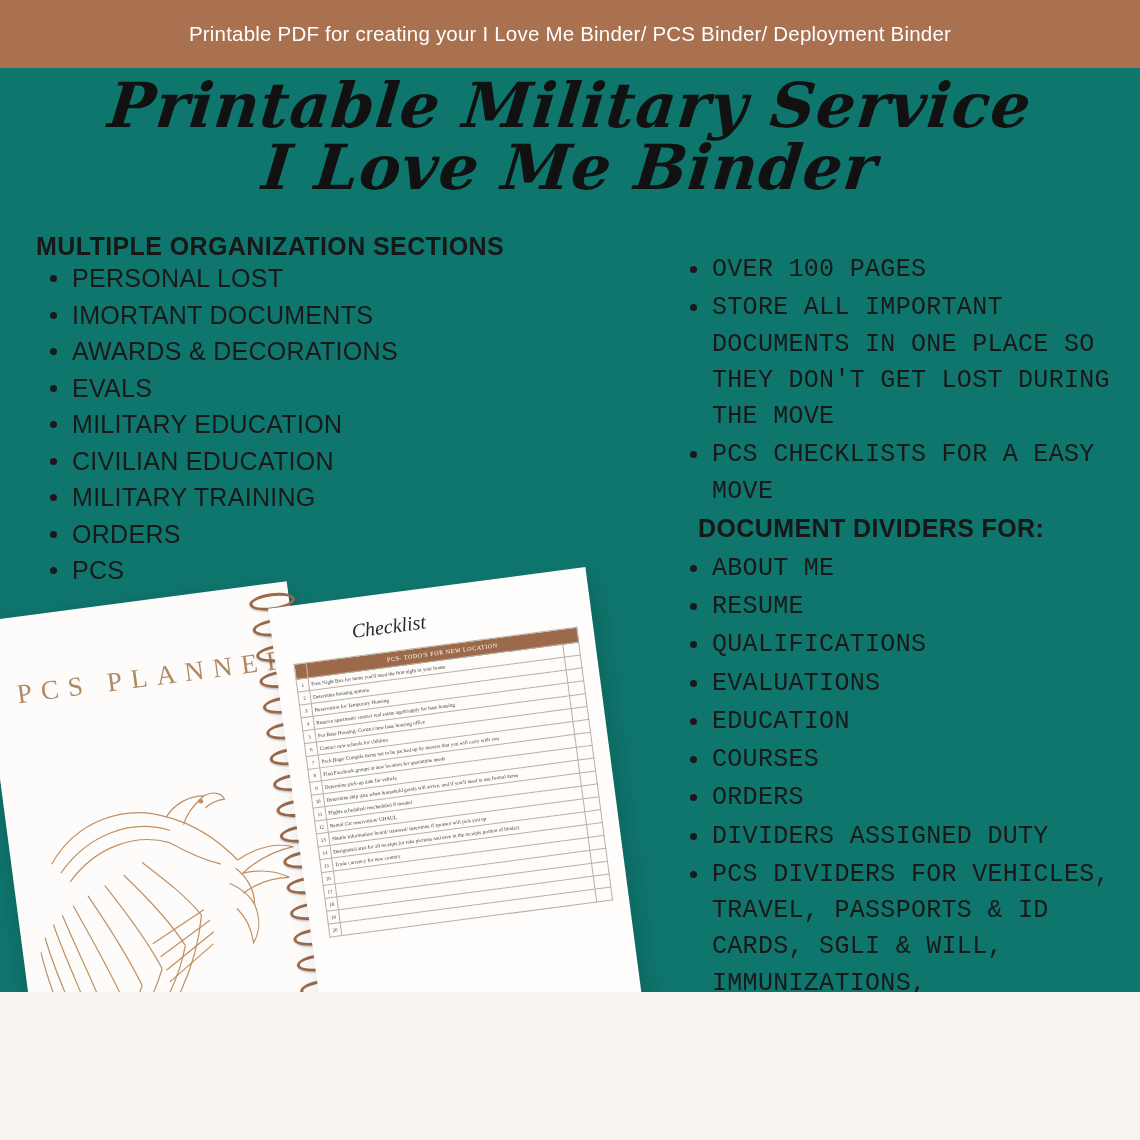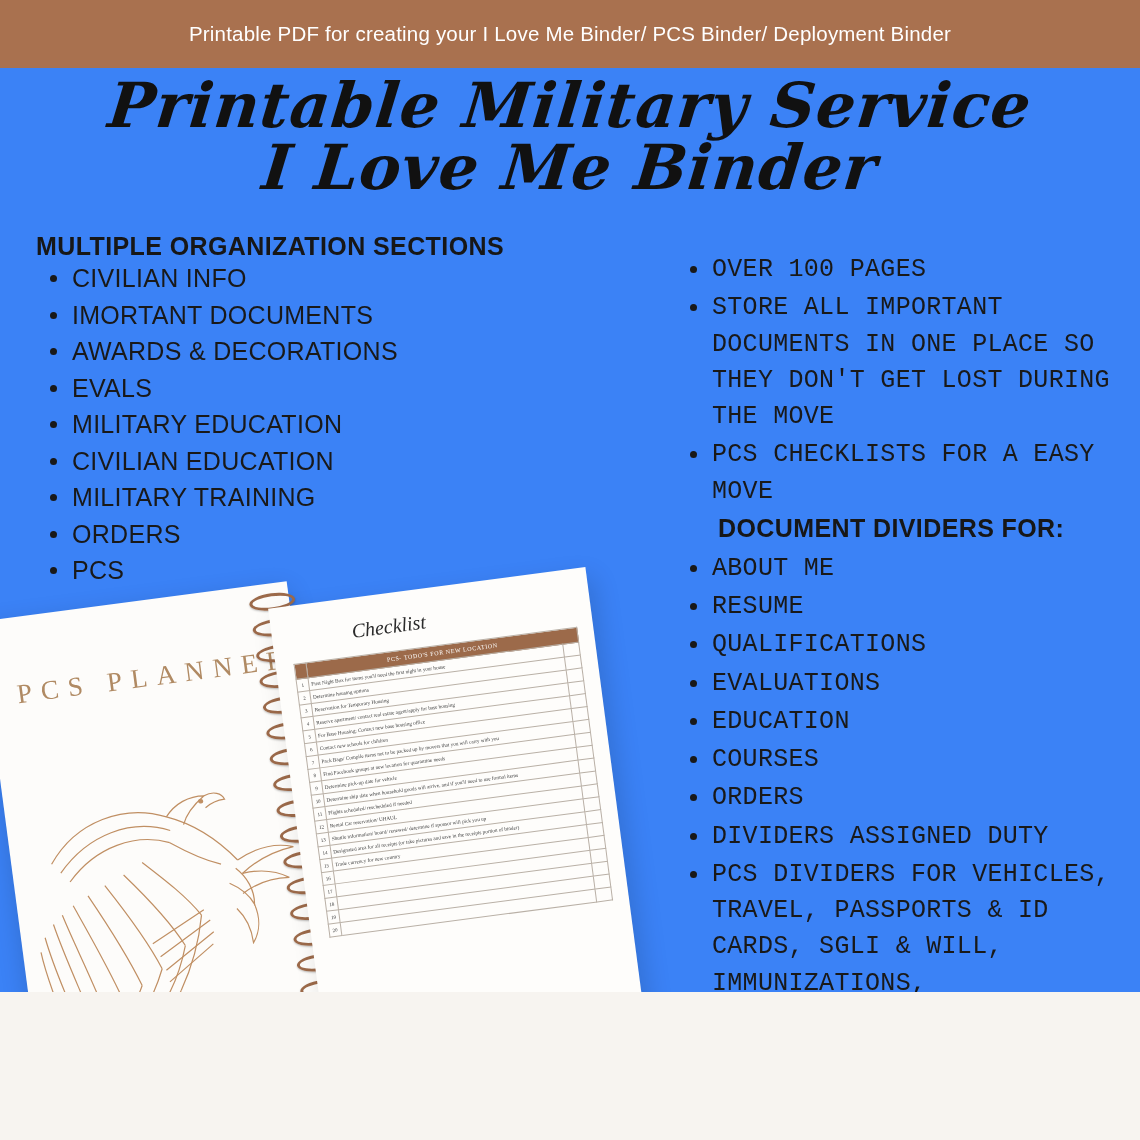--- a/index.html
+++ b/index.html
@@ -7,21 +7,21 @@
     width: 1140px;
     height: 1140px;
     overflow: hidden;
     background: #f7f4f0;
     font-family: "Liberation Sans", sans-serif;
   }
   .page {
     position: relative;
     width: 1140px;
     height: 992px;
-    background: #3b82f6;
+    background: #0f766e;
     overflow: hidden;
   }
   
   .banner {
     width: 100%;
     height: 68px;
     background: #a9714f;
     display: flex;
     align-items: center;
     justify-content: center;
@@ -69,21 +69,21 @@
     left: 676px;
     top: 20px;
     width: 440px;
   }
   .heading {
     font-size: 25px;
     font-weight: 700;
     color: #171717;
     letter-spacing: 0.4px;
   }
-  .heading.indent { margin-left: 42px; margin-top: 4px; margin-bottom: 8px; }
+  .heading.indent { margin-left: 22px; margin-top: 4px; margin-bottom: 8px; }
   ul.list {
     list-style: none;
     margin: 0;
     padding: 0;
   }
   ul.list li {
     position: relative;
     font-size: 25px;
     color: #191919;
     letter-spacing: 0.3px;
@@ -228,21 +228,21 @@
   <div class="title-wrap">
     <div class="title-line l1">Printable Military Service</div>
     <div class="title-line l2">I Love Me Binder</div>
   </div>
 
   <div class="columns">
 
     <div class="col-left">
       <div class="heading">MULTIPLE ORGANIZATION SECTIONS</div>
       <ul class="list">
-        <li>CIVILIAN INFO</li>
+        <li>PERSONAL LOST</li>
         <li>IMORTANT DOCUMENTS</li>
         <li>AWARDS &amp; DECORATIONS</li>
         <li>EVALS</li>
         <li>MILITARY EDUCATION</li>
         <li>CIVILIAN EDUCATION</li>
         <li>MILITARY TRAINING</li>
         <li>ORDERS</li>
         <li>PCS</li>
       </ul>
     </div>

